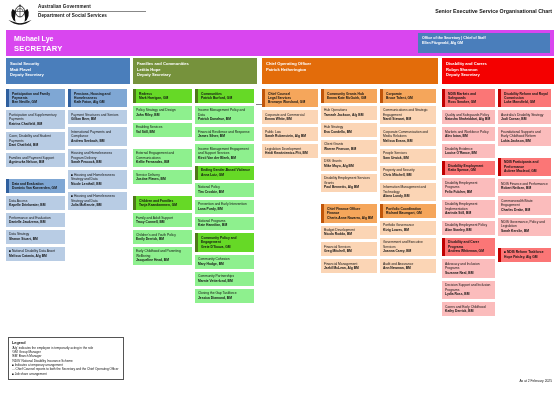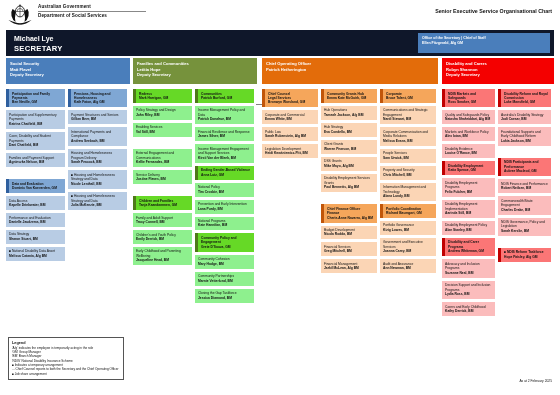--- a/index.html
+++ b/index.html
@@ -16,21 +16,21 @@
   .crest { position:absolute; left:6px; top:3px; width:28px; height:22px; }
   .crest-txt { position:absolute; left:38px; top:4px; }
   .crest-txt .l1 { font-size:4.6px; font-weight:bold; color:#111; letter-spacing:.1px; }
   .crest-rule { width:108px; height:.5px; background:#888; margin:1.6px 0 1.6px 0; }
   .crest-txt .l2 { font-size:4.6px; font-weight:bold; color:#111; letter-spacing:.1px; }
   #chart-title { position:absolute; right:8px; top:8px; font-size:5.3px; font-weight:bold; color:#111; }
 
   
   #sec-bar {
     position:absolute; left:6px; top:30px; width:548px; height:26px;
-    background:#0f172a;
+    background:#d946ef;
   }
   #sec-name { position:absolute; left:8px; top:5px; color:#fff; font-size:7px; font-weight:bold; }
   #sec-role { position:absolute; left:8px; top:14px; color:#fff; font-size:7.6px; font-weight:bold; letter-spacing:.3px; }
   #cos-box {
     position:absolute; right:4px; top:3px; width:132px; height:20px;
     background:#4a7ebb; padding:3px 4px;
   }
   #cos-box .t1 { font-size:3.6px; font-weight:bold; color:#fff; line-height:1.35; }
   #cos-box .t2 { font-size:3.6px; font-weight:bold; color:#fff; line-height:1.35; }
 

